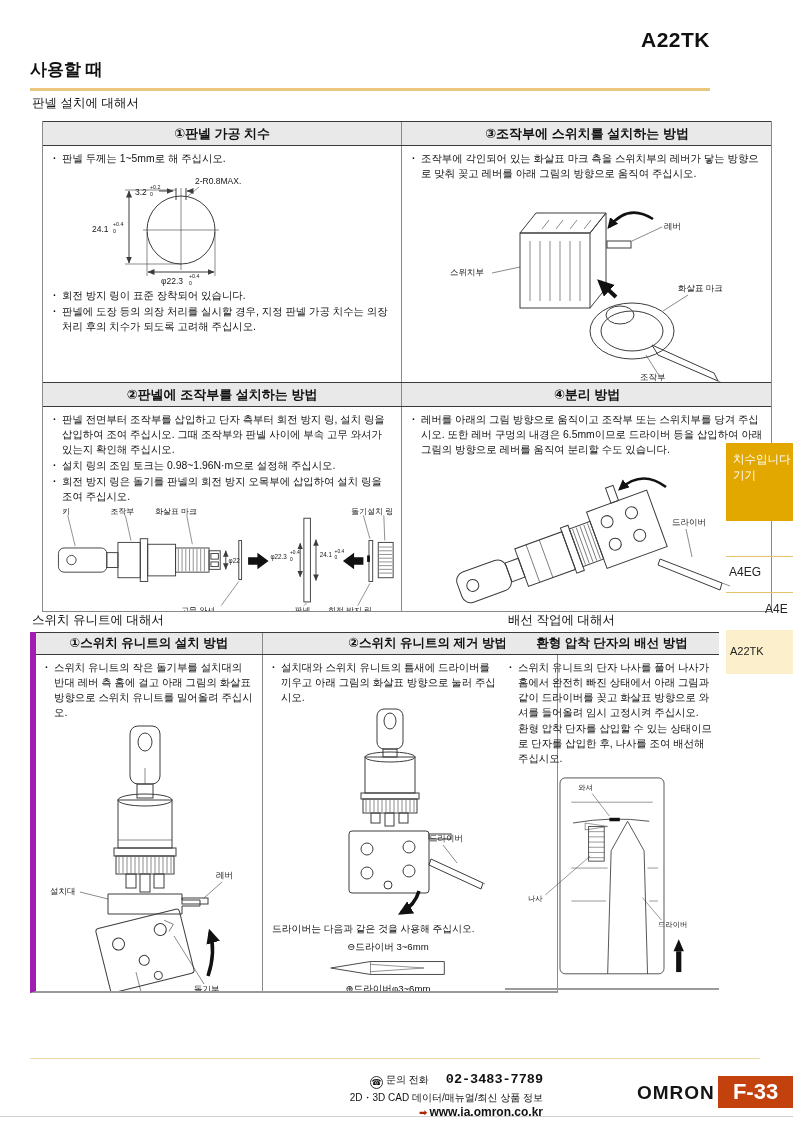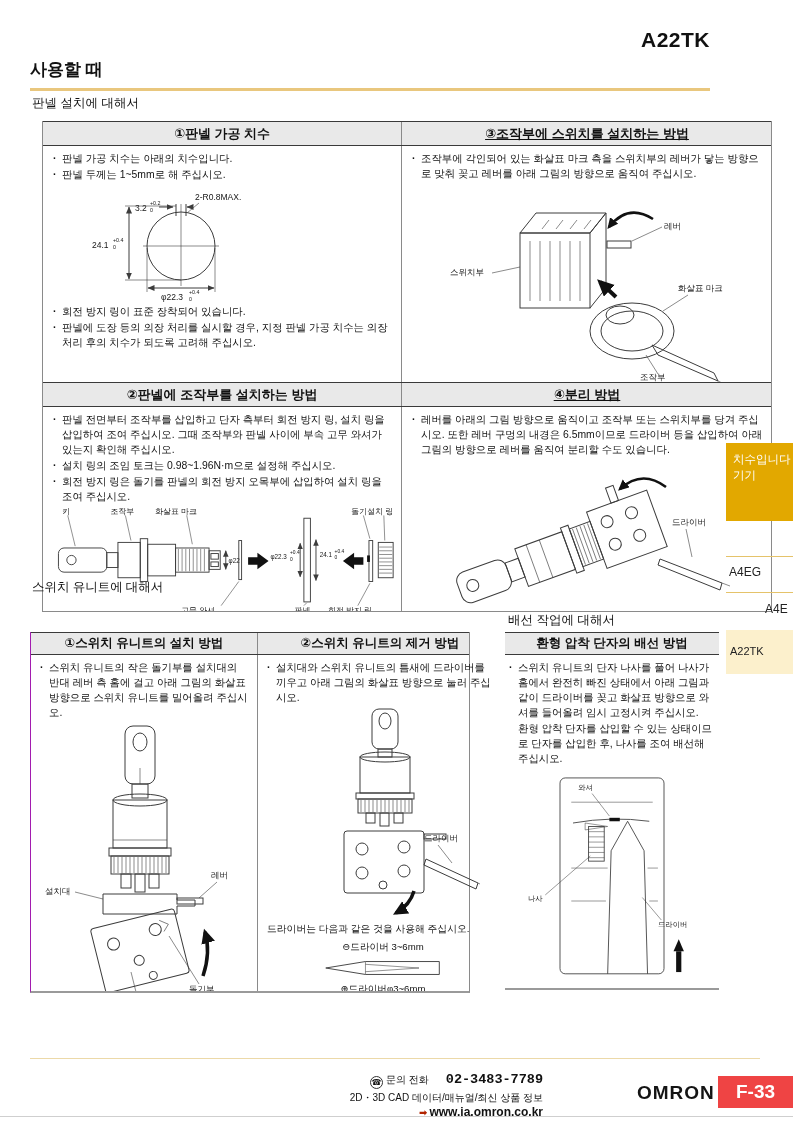--- a/index.html
+++ b/index.html
@@ -7,43 +7,43 @@
   body {
     width:793px; height:1123px; position:relative; overflow:hidden;
     font-family:"Liberation Sans","DejaVu Sans",sans-serif; color:#111;
   }
   
   .model-title { position:absolute; top:28px; right:83px; font-size:21px; font-weight:bold; letter-spacing:.5px; }
   .main-title { position:absolute; top:58px; left:30px; width:680px; font-size:17px; font-weight:bold;
     padding-bottom:7px; border-bottom:3px solid #e9c77e; }
   .sec-title { position:absolute; font-size:12.5px; color:#111; }
   #sec1 { top:95px; left:32px; }
-  #sec2 { top:579px; left:32px;font-family:Liberation Serif, serif; }
+  #sec2 { top:612px; left:32px; }
   #sec3 { top:612px; left:508px; }
 
   
   .ptable { position:absolute; left:42px; top:121px; width:730px;
     border-left:1px solid #8a8a8a; border-right:1px solid #8a8a8a; border-bottom:1px solid #8a8a8a; }
   .phead { display:grid; grid-template-columns:359px 370px;
     border-top:1.5px solid #3a3a3a; border-bottom:1.5px solid #3a3a3a; background:#e9e9e9; }
   .phead .ph { text-align:center; font-weight:bold; font-size:13px; padding:2.5px 0;
     border-right:1px solid #8a8a8a; }
-  .phead .ph:last-child { border-right:none;text-decoration:underline; }
+  .phead .ph:last-child { border-right:none; }
   .prow { display:grid; grid-template-columns:359px 370px; }
   .pcell { border-right:1px solid #8a8a8a; padding:5px 8px 0 8px; overflow:hidden; }
   .pcell:last-child { border-right:none; }
   #prow1 { height:236px; }
   #prow2 { height:204px; }
 
-  .utable { position:absolute; left:30px; top:632px; width:440px;
-    border-left:1px solid #a21caf; border-right:1px solid #8a8a8a; border-bottom:2px solid #9a9a9a; }
+  .utable { position:absolute; left:30px; top:632px; width:528px;
+    border-left:6px solid #a21caf; border-right:1px solid #8a8a8a; border-bottom:2px solid #9a9a9a; }
   .uhead { display:grid; grid-template-columns:227px 244px;
     border-top:1.5px solid #3a3a3a; border-bottom:1.5px solid #3a3a3a; background:#e9e9e9; }
   .uhead .ph { text-align:center; font-weight:bold; font-size:12.5px; padding:2px 0; border-right:1px solid #8a8a8a; }
-  .uhead .ph:last-child { border-right:none; }
+  .uhead .ph:last-child { border-right:none;text-align:right; }
   .urow { display:grid; grid-template-columns:227px 244px; height:336px; }
   .ucell { border-right:1px solid #8a8a8a; padding:5px 7px 0 7px; overflow:hidden; }
   .ucell:last-child { border-right:none; }
 
   .wiring { position:absolute; left:505px; top:632px; width:214px; border-bottom:2px solid #9a9a9a; height:358px; overflow:hidden; }
   .whead { border-top:1.5px solid #3a3a3a; border-bottom:1.5px solid #3a3a3a; background:#e9e9e9;
     text-align:center; font-weight:bold; font-size:12.5px; padding:2px 0; }
   .wbody { padding:5px 2px 0 2px; }
 
   
@@ -83,22 +83,22 @@
   .foot-bottom-rule { position:absolute; left:0; top:1116px; width:793px; border-top:1px solid #cfcfcf; }
   .foot-info { position:absolute; left:225px; top:1072px; width:318px; text-align:right; }
   .f-line1 { font-size:10px; }
   .f-line1 .phicon { display:inline-block; width:13px; height:13px; line-height:12px; border:1px solid #333;
     border-radius:50%; text-align:center; font-size:8px; vertical-align:-2px; margin-right:3px; }
   .f-line1 .phone { font-size:13.5px; font-weight:bold; margin-left:17px;font-family:Liberation Mono, monospace; }
   .f-line2 { font-size:10px; margin-top:2px; }
   .f-line2 .arr { color:#b22400; font-weight:bold; margin:0 2px; }
   .f-line2 .url { font-size:12px; font-weight:bold; }
   .omron-logo { position:absolute; left:637px; top:1082px; font-size:19px; font-weight:bold; letter-spacing:1px; color:#141414; }
-  .page-box { position:absolute; left:718px; top:1076px; width:75px; height:32px; background:#ef4444;
-    color:#fff; font-size:19px; font-weight:bold; display:flex; align-items:center; justify-content:center; }
+  .page-box { position:absolute; left:718px; top:1076px; width:75px; height:32px; background:#c2410c;
+    color:#fff; font-size:22px; font-weight:bold; display:flex; align-items:center; justify-content:center; }
 </style>
 </head>
 <body>
 
 <svg width="0" height="0" style="position:absolute" aria-hidden="true">
   <defs>
     <marker id="ar" markerWidth="9" markerHeight="8" refX="6.5" refY="3" orient="auto-start-reverse">
       <path d="M0,0 L7,3 L0,6 z" fill="#3c3c3c" stroke="none"></path>
     </marker>
     <marker id="arb" markerWidth="5" markerHeight="5" refX="3.2" refY="2" orient="auto-start-reverse">
@@ -112,21 +112,20 @@
 <div class="sec-title" id="sec1">판넬 설치에 대해서</div>
 
 <div class="ptable">
   <div class="phead">
     <div class="ph">①판넬 가공 치수</div>
     <div class="ph">③조작부에 스위치를 설치하는 방법</div>
   </div>
   <div class="prow" id="prow1">
 
     <div class="pcell">
-      <div class="blt">판넬 가공 치수는 아래의 치수입니다.</div>
       <div class="blt">판넬 두께는 1~5mm로 해 주십시오.</div>
       <svg class="dg" width="200" height="116" viewBox="0 0 200 116" style="margin:4px 0 2px 28px">
         <circle cx="102" cy="60" r="34"></circle>
         <path class="thin" d="M102,18 V100 M64,60 H140"></path>
         <path d="M97,18 V30 M107,18 V30"></path>
         <path d="M80,21 H94" marker-end="url(#ar)"></path>
         <path d="M113,21 H108" marker-end="url(#ar)"></path>
         <text class="sd" x="56" y="25">3.2</text>
         <text class="st" x="71" y="19">+0.2</text>
         <text class="st" x="71" y="26">0</text>

